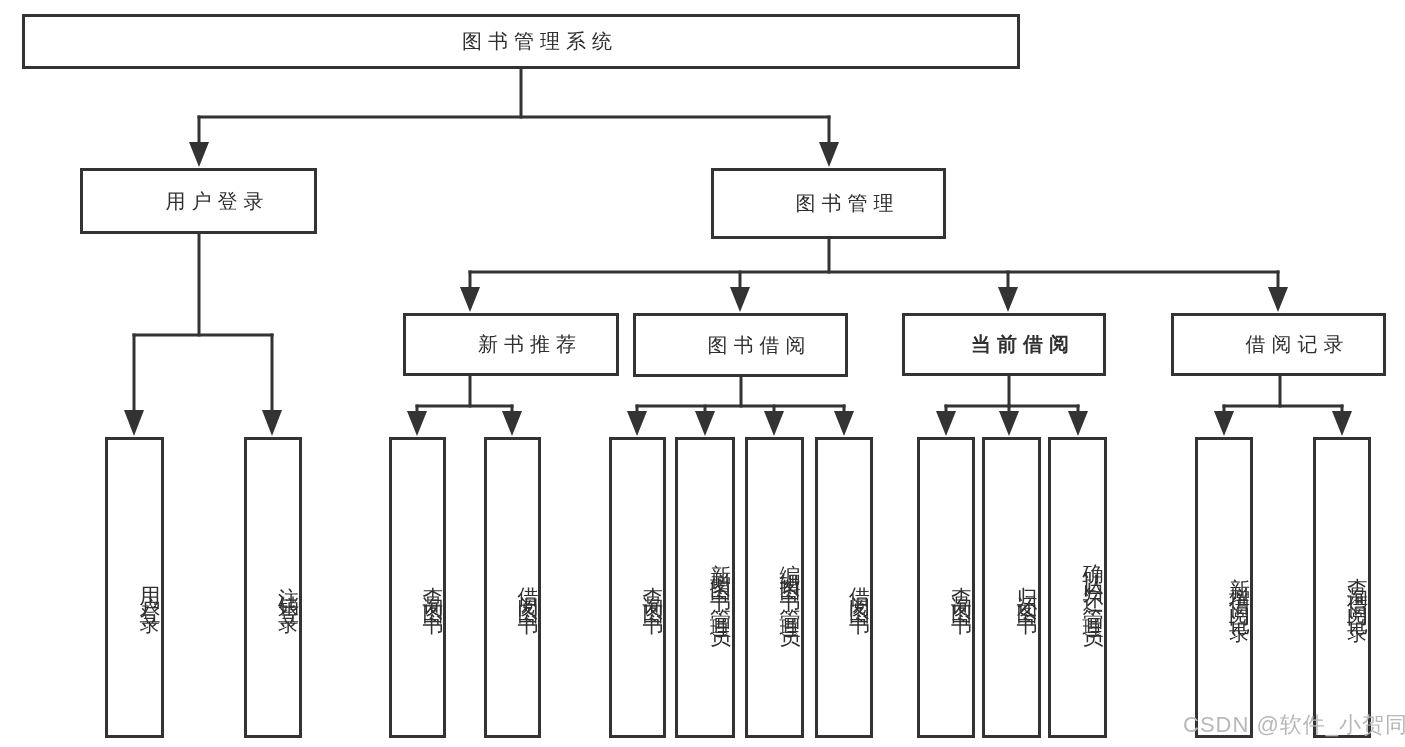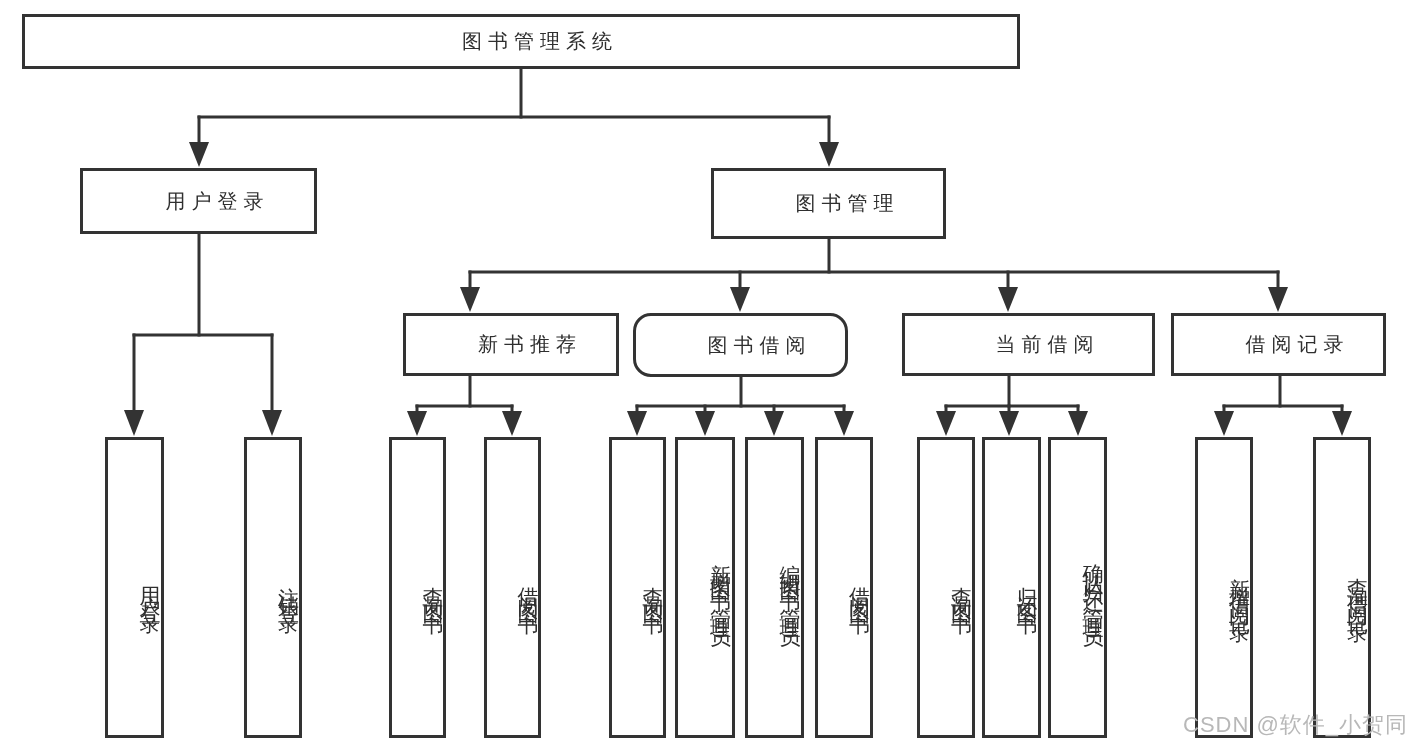--- a/index.html
+++ b/index.html
@@ -121,22 +121,22 @@
       <polygon points="1332,411 1352,411 1342,436" stroke="none"></polygon>
     </g>
   </svg>
 
   <div class="box hbox" style="left:22px; top:14px; width:998px; height:55px;">图书管理系统</div>
 
   <div class="box hbox" style="left:80px; top:168px; width:237px; height:66px;">用户登录</div>
   <div class="box hbox" style="left:711px; top:168px; width:235px; height:71px;">图书管理</div>
 
   <div class="box hbox" style="left:362px; top:313px; width:216px; height:63px;margin-left:41px;">新书推荐</div>
-  <div class="box hbox" style="left:633px; top:313px; width:215px; height:64px;border-radius:18px;">图书借阅</div>
-  <div class="box hbox" style="left:902px; top:313px; width:253px; height:63px;">当前借阅</div>
+  <div class="box hbox" style="left:633px; top:313px; width:215px; height:64px;">图书借阅</div>
+  <div class="box hbox" style="left:902px; top:313px; width:204px; height:63px;font-weight:bold;">当前借阅</div>
   <div class="box hbox" style="left:1171px; top:313px; width:215px; height:63px;">借阅记录</div>
 
   <div class="box leaf" style="left:105px; top:437px; width:59px; height:301px;">用户登录</div>
   <div class="box leaf" style="left:244px; top:437px; width:58px; height:301px;">注销登录</div>
 
   <div class="box leaf" style="left:389px; top:437px; width:57px; height:301px;">查询图书</div>
   <div class="box leaf" style="left:484px; top:437px; width:57px; height:301px;">借阅图书</div>
 
   <div class="box leaf" style="left:609px; top:437px; width:57px; height:301px;">查询图书</div>
   <div class="box leaf" style="left:675px; top:437px; width:60px; height:301px;">新增图书（管理员）</div>

